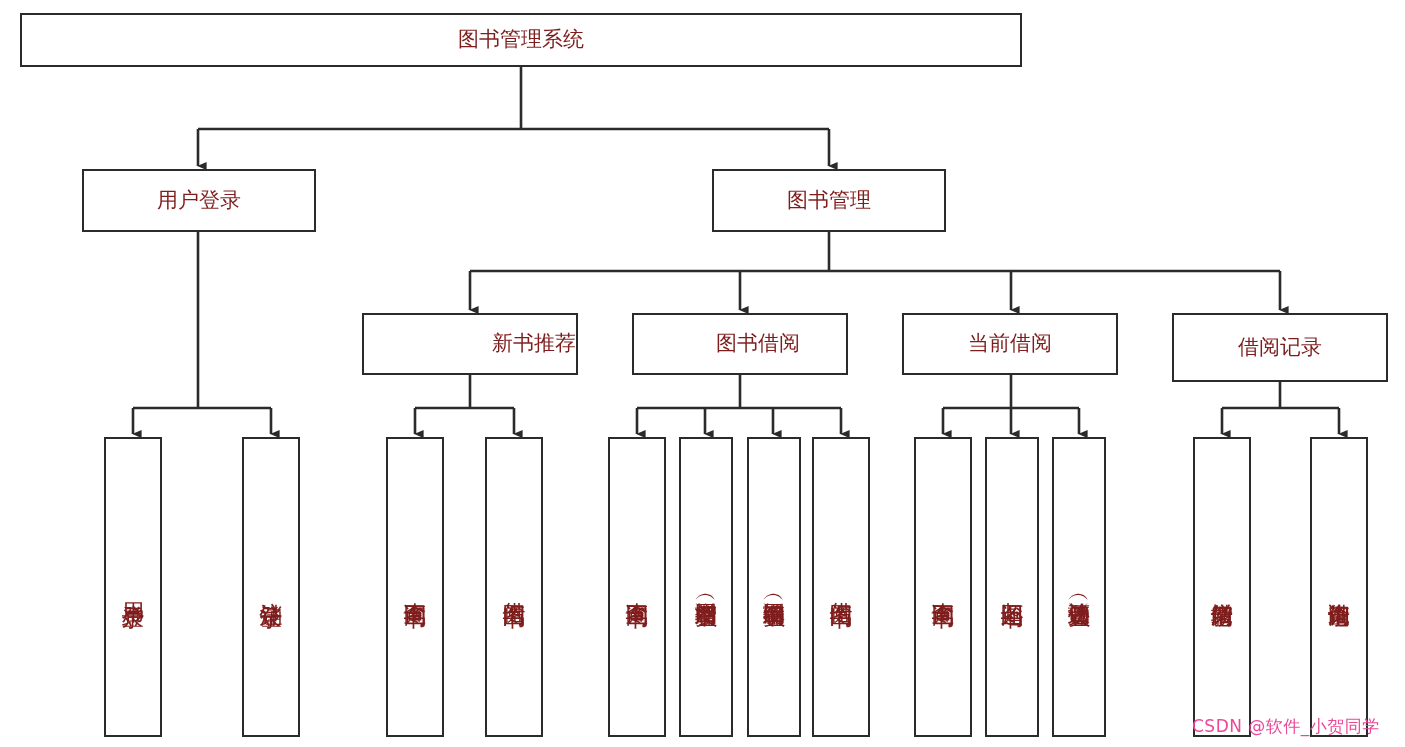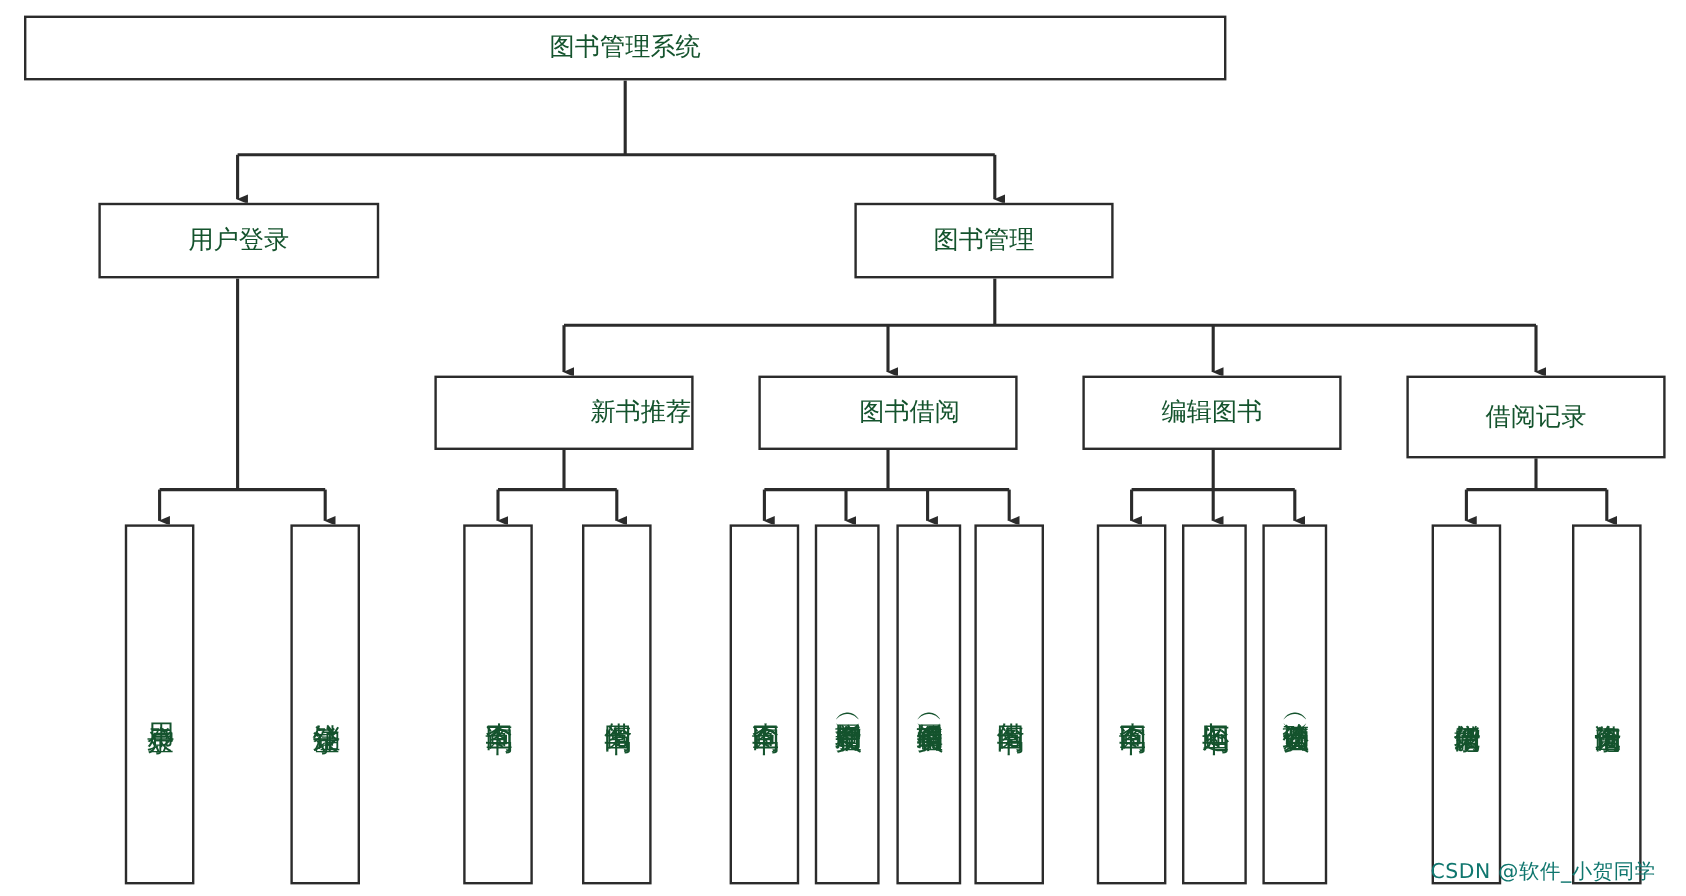--- a/index.html
+++ b/index.html
@@ -27,42 +27,42 @@
     height: 747px;
   }
   .node-box {
     position: absolute;
     box-sizing: border-box;
     border: 2.5px solid #2b2b2b;
     background: #ffffff;
     display: flex;
     align-items: center;
     justify-content: center;
-    color: #14532d;
+    color: #7f1d1d;
   }
   .node-h {
     font-size: 21px;
     line-height: 1.2;
     white-space: nowrap;
   }
   .node-v {
     writing-mode: vertical-rl;
     text-orientation: upright;
     font-size: 23px;
     line-height: 1.18;
     letter-spacing: 1.5px;
     text-align: center;
   }
   .node-v.long {
     font-size: 22px;
     letter-spacing: 0.5px;
   }
   .watermark {
     position: absolute;
-    color: #0f766e;
+    color: #ec4899;
     font-size: 17px;
     white-space: nowrap;
     letter-spacing: 0.5px;
     pointer-events: none;
   }
 </style>
 </head>
 <body>
 
 <div id="diagram-root">
@@ -118,32 +118,32 @@
     </g>
   </svg>
 
   <div class="node-box" style="left:20px; top:13px; width:1002px; height:54px;">
     <span class="node-h">图书管理系统</span>
   </div>
 
   <div class="node-box" style="left:82px; top:169px; width:234px; height:63px;">
     <span class="node-h">用户登录</span>
   </div>
-  <div class="node-box" style="left:712px; top:169px; width:216px; height:63px;">
+  <div class="node-box" style="left:712px; top:169px; width:234px; height:63px;">
     <span class="node-h">图书管理</span>
   </div>
 
   <div class="node-box" style="left:362px; top:313px; width:216px; height:62px;justify-content:flex-end;">
     <span class="node-h">新书推荐</span>
   </div>
   <div class="node-box" style="left:632px; top:313px; width:216px; height:62px;padding-left:36px;">
     <span class="node-h">图书借阅</span>
   </div>
   <div class="node-box" style="left:902px; top:313px; width:216px; height:62px;">
-    <span class="node-h">编辑图书</span>
+    <span class="node-h">当前借阅</span>
   </div>
   <div class="node-box" style="left:1172px; top:313px; width:216px; height:69px;">
     <span class="node-h">借阅记录</span>
   </div>
 
   <div class="node-box" style="left:104px; top:437px; width:58px; height:300px;">
     <span class="node-v">用户登录</span>
   </div>
   <div class="node-box" style="left:242px; top:437px; width:58px; height:300px;">
     <span class="node-v">注销登录</span>

